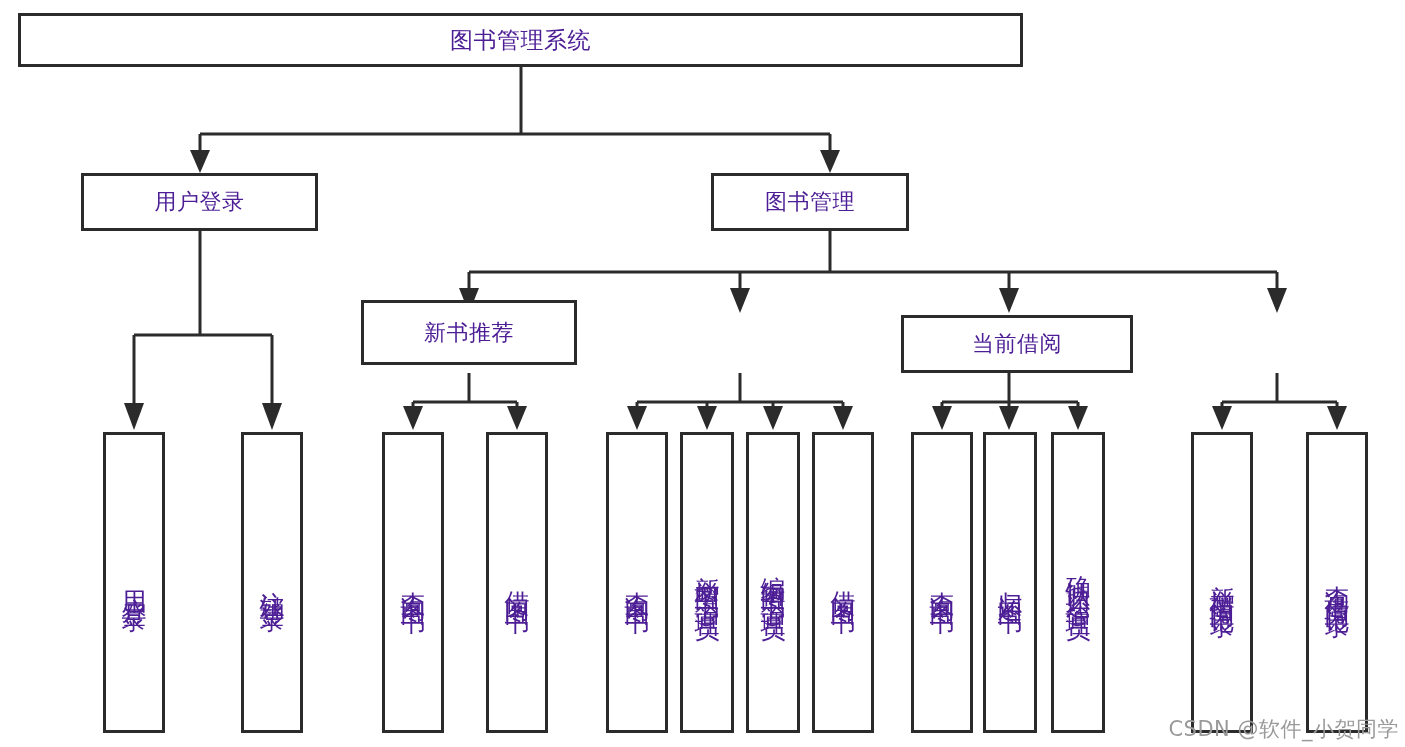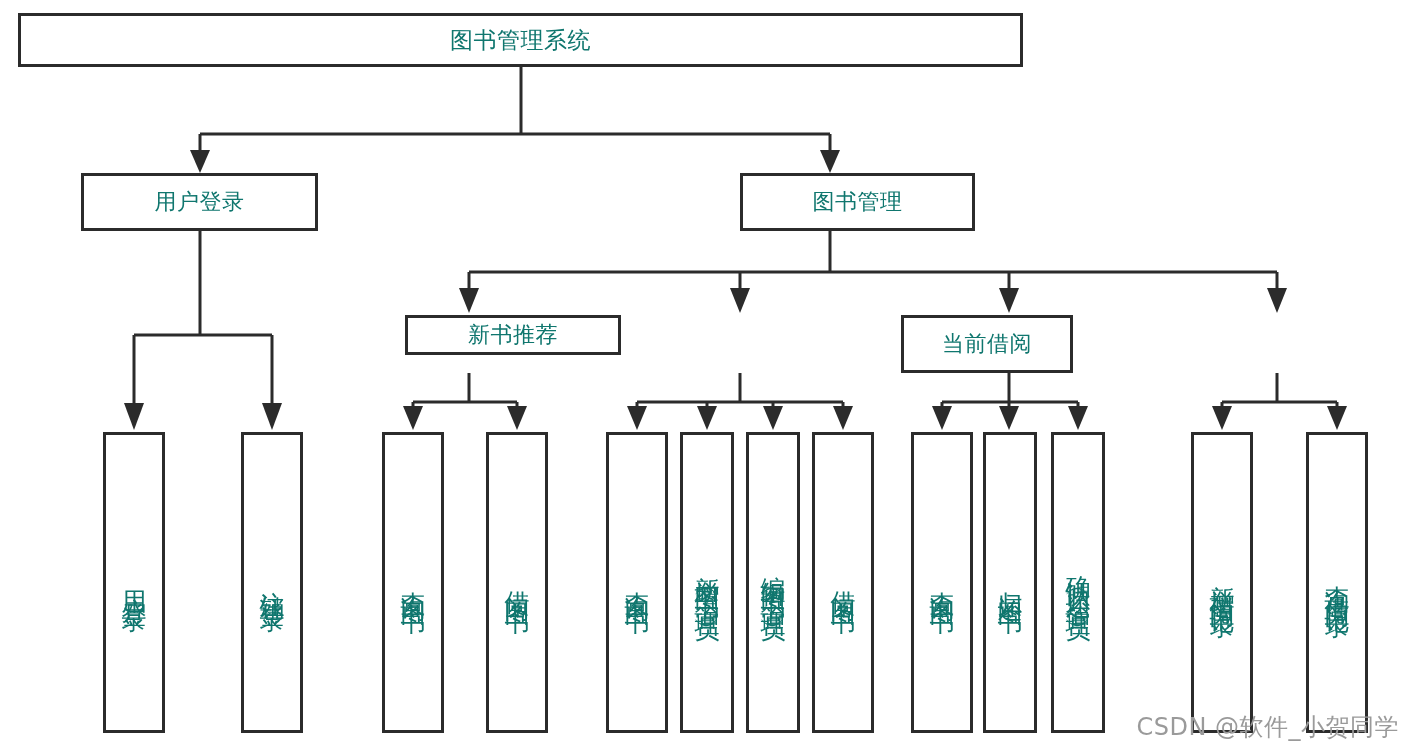--- a/index.html
+++ b/index.html
@@ -40,21 +40,21 @@
 
   
   .node {
     position: absolute;
     box-sizing: border-box;
     background: #ffffff;
     border: 3px solid #2b2b2b;
     display: flex;
     align-items: center;
     justify-content: center;
-    color: #0f766e;
+    color: #4c1d95;
   }
   .node-label {
     display: block;
     text-align: center;
     line-height: 1.15;
     letter-spacing: 0.5px;
     white-space: nowrap;
   }
 
   
@@ -81,21 +81,21 @@
     letter-spacing: 6px;
     white-space: nowrap;
     text-align: center;
   }
 
   
   #watermark {
     position: absolute;
     right: 6px;
     bottom: 4px;
-    font-size: 24px;
+    font-size: 21px;
     color: #9a9a9a;
     letter-spacing: 0.5px;
     white-space: nowrap;
     user-select: none;
   }
 </style>
 </head>
 <body>
 
 <div id="diagram-root">
@@ -162,28 +162,28 @@
     <polygon points="1327,406 1347,406 1337,430"></polygon>
   </svg>
 
   <div class="node level-root" style="left:18px; top:13px; width:1005px; height:54px;">
     <span class="node-label">图书管理系统</span>
   </div>
 
   <div class="node level-2" style="left:81px; top:173px; width:237px; height:58px;">
     <span class="node-label">用户登录</span>
   </div>
-  <div class="node level-2" style="left:740px; top:173px; width:235px; height:58px;">
+  <div class="node level-2" style="left:711px; top:173px; width:198px; height:58px;">
     <span class="node-label">图书管理</span>
   </div>
 
-  <div class="node level-3" style="left:361px; top:315px; width:216px; height:40px;margin-left:44px;">
+  <div class="node level-3" style="left:361px; top:300px; width:216px; height:65px;">
     <span class="node-label">新书推荐</span>
   </div>
-  <div class="node level-3" style="left:901px; top:315px; width:172px; height:58px;">
+  <div class="node level-3" style="left:901px; top:315px; width:232px; height:58px;">
     <span class="node-label">当前借阅</span>
   </div>
 
   <div class="node leaf" style="left:103px; top:432px; width:62px; height:301px;">
     <span class="node-label">用户登录</span>
   </div>
   <div class="node leaf" style="left:241px; top:432px; width:62px; height:301px;">
     <span class="node-label">注销登录</span>
   </div>
 

